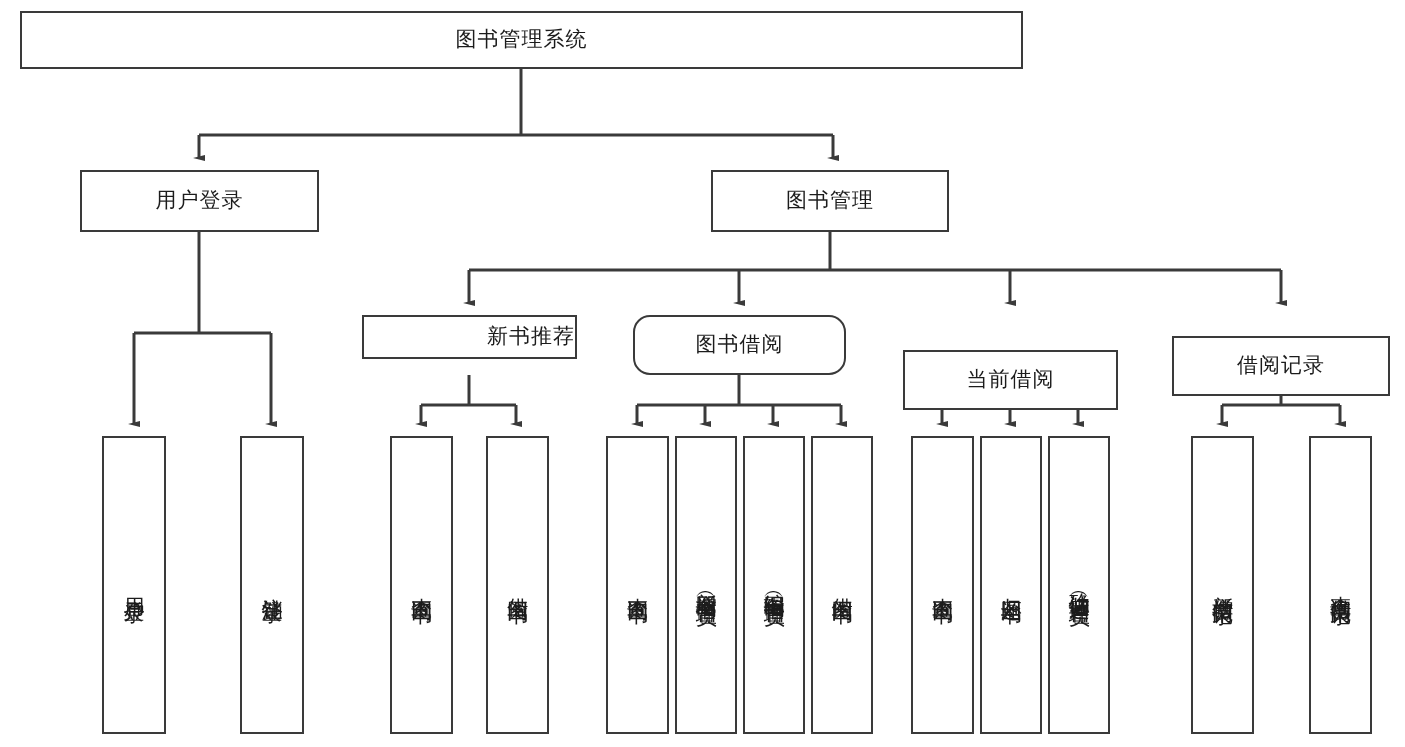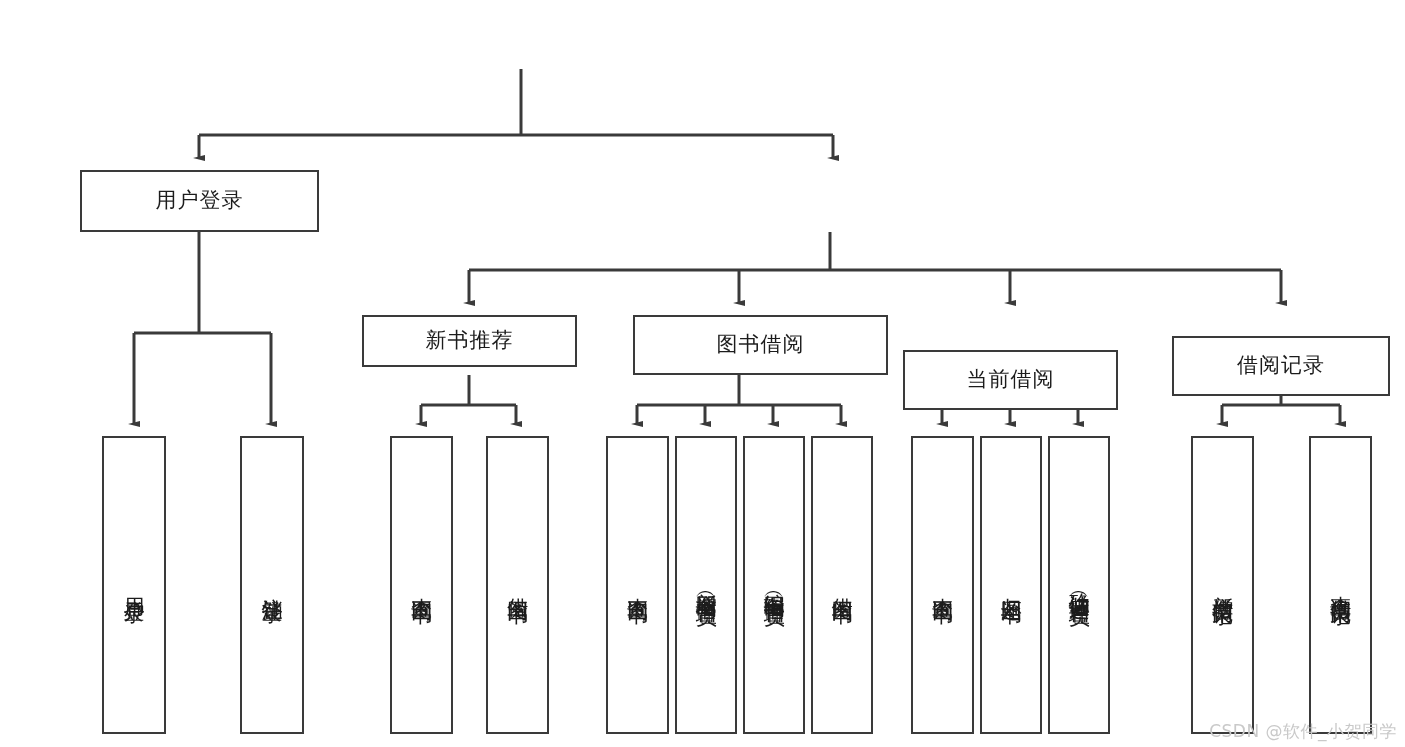--- a/index.html
+++ b/index.html
@@ -116,29 +116,35 @@
       <path d="M1010,405 L1010,424" marker-end="url(#arrow)"></path>
       <path d="M1078,405 L1078,424" marker-end="url(#arrow)"></path>
 
       <path d="M1281,375 L1281,405"></path>
       <path d="M1222,405 L1340,405"></path>
       <path d="M1222,405 L1222,424" marker-end="url(#arrow)"></path>
       <path d="M1340,405 L1340,424" marker-end="url(#arrow)"></path>
     </g>
   </svg>
 
+  <div class="node horiz" style="left:20px; top:11px; width:1003px; height:58px;">
+    <span>图书管理系统</span>
+  </div>
 
   <div class="node horiz" style="left:80px; top:170px; width:239px; height:62px;">
     <span>用户登录</span>
   </div>
+  <div class="node horiz" style="left:711px; top:170px; width:238px; height:62px;">
+    <span>图书管理</span>
+  </div>
 
-  <div class="node horiz" style="left:362px; top:315px; width:215px; height:52px;">
+  <div class="node horiz" style="left:362px; top:315px; width:215px; height:44px;justify-content:flex-end;">
     <span>新书推荐</span>
   </div>
-  <div class="node horiz" style="left:633px; top:315px; width:255px; height:60px;">
+  <div class="node horiz" style="left:633px; top:315px; width:213px; height:60px;border-radius:17px;">
     <span>图书借阅</span>
   </div>
   <div class="node horiz" style="left:903px; top:315px; width:215px; height:60px;margin-top:35px;">
     <span>当前借阅</span>
   </div>
   <div class="node horiz" style="left:1172px; top:315px; width:218px; height:60px;margin-top:21px;">
     <span>借阅记录</span>
   </div>
 
   <div class="node vert" style="left:102px; top:436px; width:64px; height:298px;">
@@ -178,15 +184,14 @@
     <span class="vlabel">确认归还（管理员）</span>
   </div>
 
   <div class="node vert" style="left:1191px; top:436px; width:63px; height:298px;">
     <span class="vlabel">新增借阅记录</span>
   </div>
   <div class="node vert" style="left:1309px; top:436px; width:63px; height:298px;">
     <span class="vlabel">查询借阅记录</span>
   </div>
 
-  <div class="watermark">CSDN @软件_小贺同学</div>
 
 </div>
 
 </body></html>

